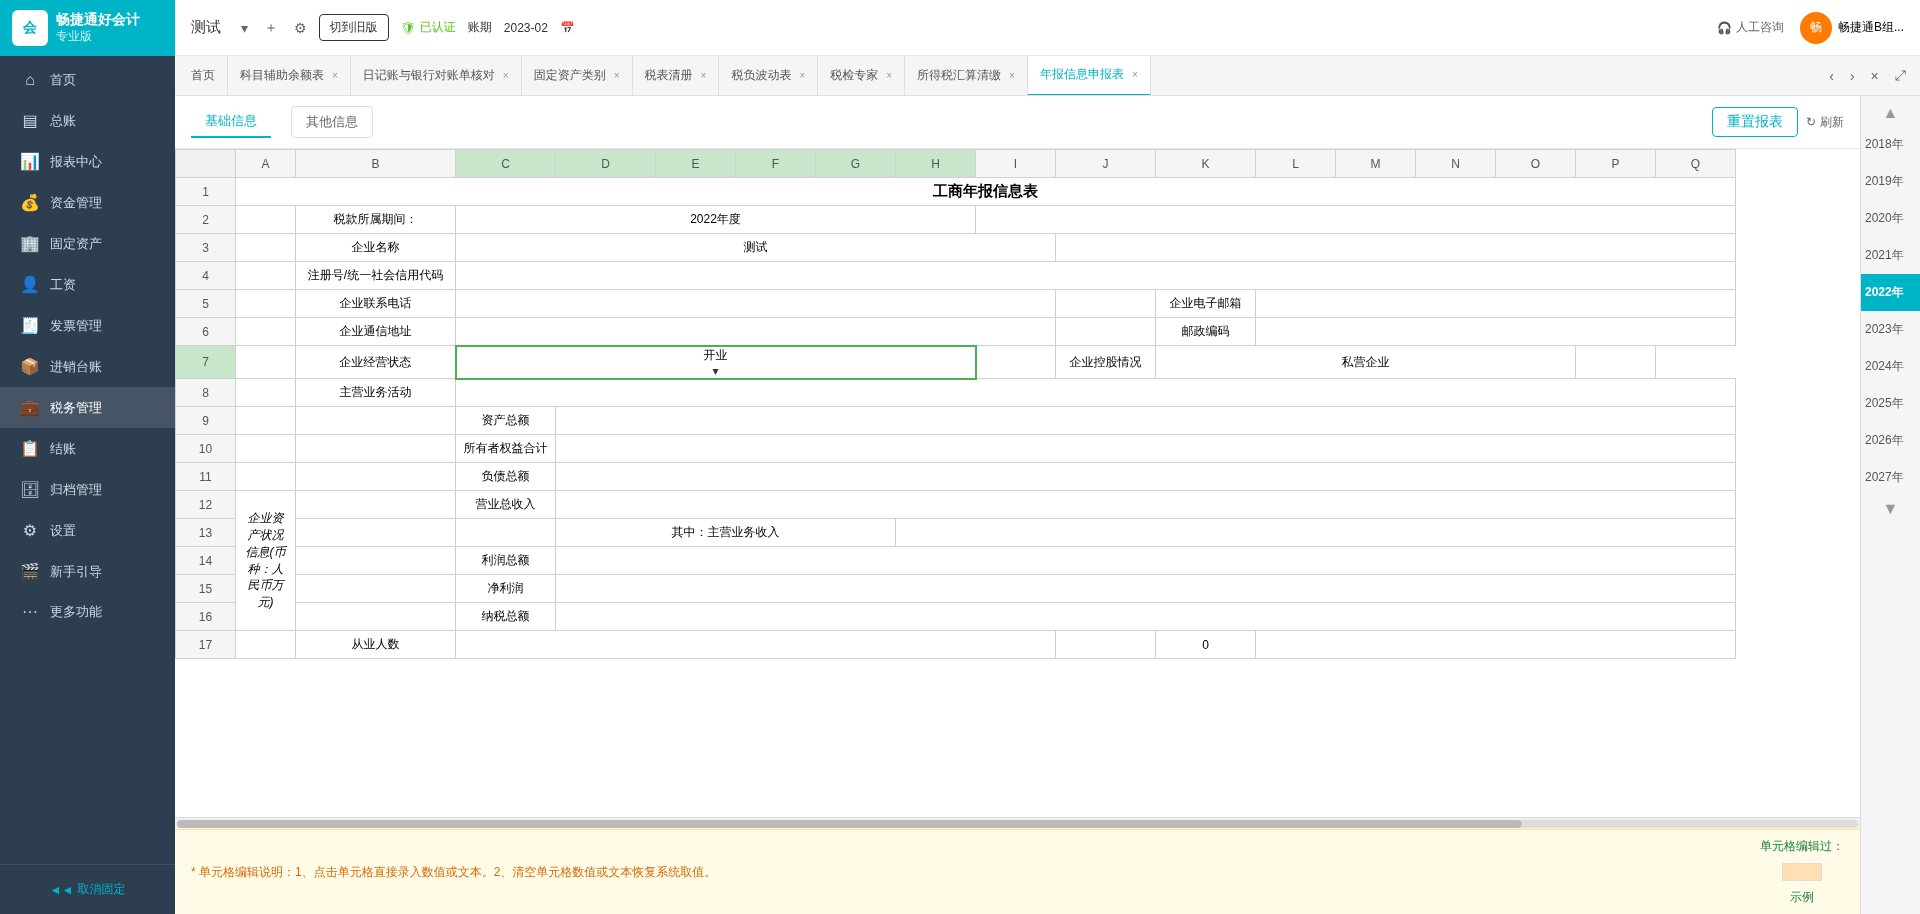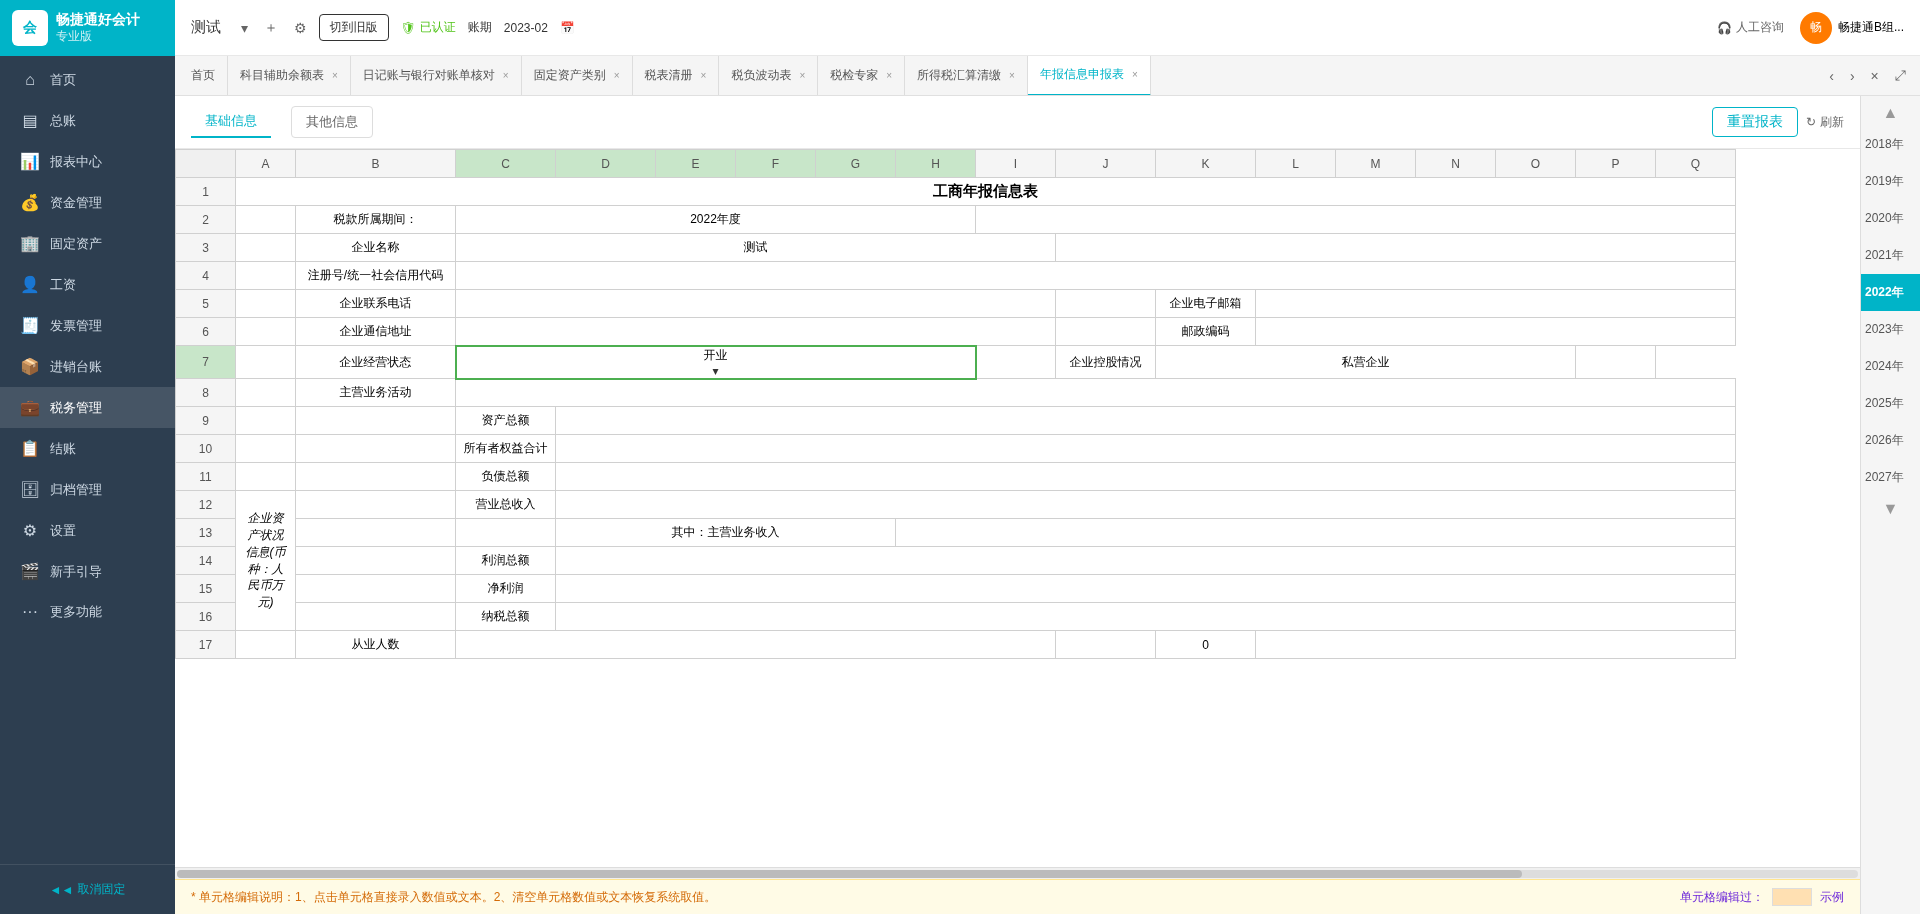--- a/index.html
+++ b/index.html
@@ -202,21 +202,21 @@
     .statusbar {
       background: #fffbe6;
       border-top: 1px solid #ffe58f;
       padding: 8px 16px;
       font-size: 12px;
       color: #d46b08;
       display: flex;
       align-items: center;
       justify-content: space-between;
     }
-    .statusbar-right { display: flex; align-items: center; gap: 8px; color: #6d28d9; }
+    .statusbar-right { display: flex; align-items: center; gap: 8px; color: #15803d; flex-direction: column; }
     .status-example { width: 40px; height: 18px; background: #ffe0b2; border: 1px solid #ddd; display: inline-block; }
 
     
     .year-panel {
       width: 60px;
       background: #f5f5f5;
       border-left: 1px solid #ddd;
       display: flex;
       flex-direction: column;
       align-items: center;

